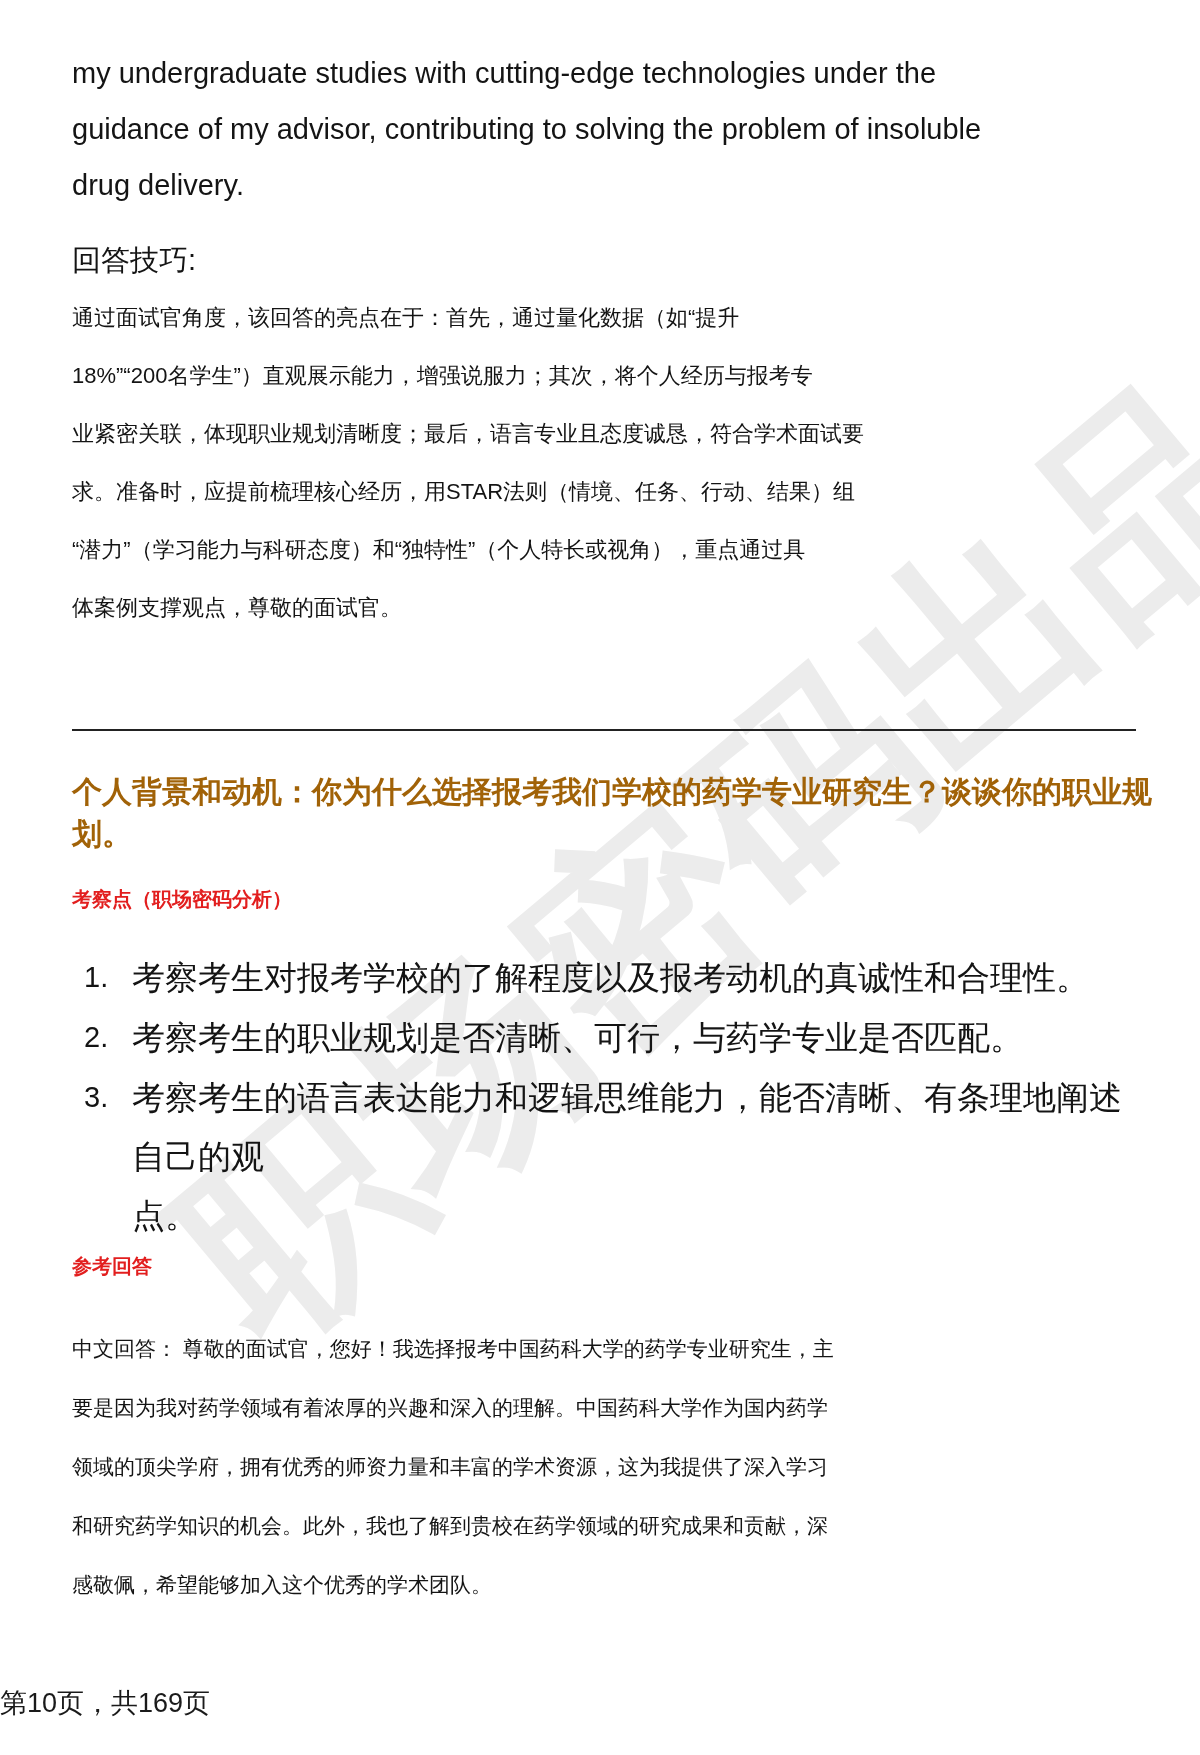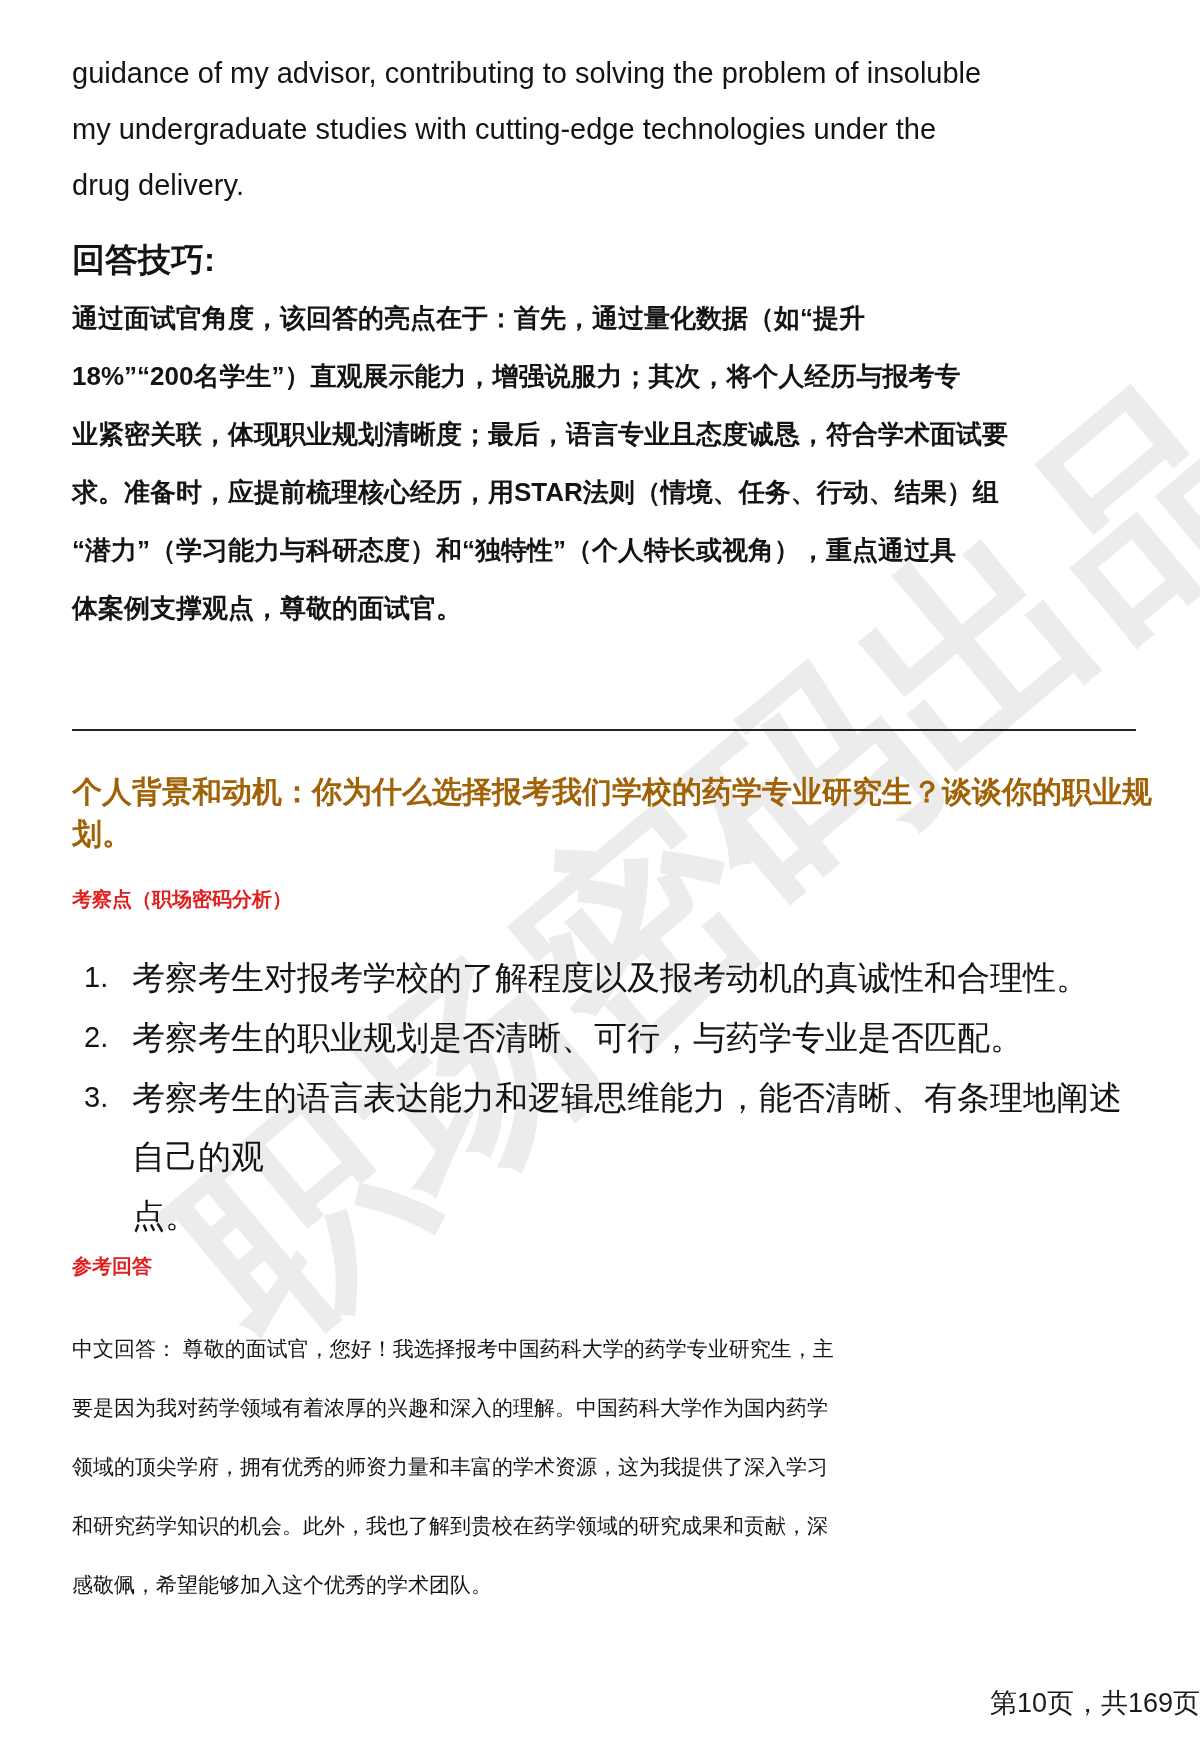--- a/index.html
+++ b/index.html
@@ -32,29 +32,27 @@
     z-index: 1;
     padding: 45px 64px 0 72px;
   }
   .en-line {
     font-size: 29px;
     line-height: 56px;
     white-space: nowrap;
   }
   .tips { margin-top: 18px; }
   .tips-label {
-    font-size: 33px;
+    font-size: 29px;
     line-height: 58px;
-    font-weight: bold;
   }
   .cn-line {
-    font-size: 26px;
+    font-size: 22px;
     line-height: 58px;
     white-space: nowrap;
-    font-weight: bold;
   }
   .divider {
     margin-top: 92px;
     border: none;
     border-top: 2px solid #222222;
     width: 100%;
   }
   .question { margin-top: 40px; }
   .q-line {
     color: #a16207;
@@ -93,38 +91,38 @@
     font-size: 21px;
     line-height: 59px;
     white-space: nowrap;
   }
   .footer {
     position: absolute;
     z-index: 1;
     top: 1680px;
     left: 0;
     right: 0;
-    text-align: right;
+    text-align: left;
     font-size: 27px;
     line-height: 46px;
     color: #1a1a1a;
   }
 </style>
 </head>
 <body>
 
 <div class="page">
 
   <div class="watermark">职场密码出品</div>
 
   <div class="content">
 
     <div class="en-paragraph">
+      <div class="en-line">my undergraduate studies with cutting-edge technologies under the</div>
       <div class="en-line">guidance of my advisor, contributing to solving the problem of insoluble</div>
-      <div class="en-line">my undergraduate studies with cutting-edge technologies under the</div>
       <div class="en-line">drug delivery.</div>
     </div>
 
     <div class="tips">
       <div class="tips-label">回答技巧:</div>
       <div class="tips-body">
         <div class="cn-line">通过面试官角度，该回答的亮点在于：首先，通过量化数据（如“提升</div>
         <div class="cn-line">18%”“200名学生”）直观展示能力，增强说服力；其次，将个人经历与报考专</div>
         <div class="cn-line">业紧密关联，体现职业规划清晰度；最后，语言专业且态度诚恳，符合学术面试要</div>
         <div class="cn-line">求。准备时，应提前梳理核心经历，用STAR法则（情境、任务、行动、结果）组</div>

